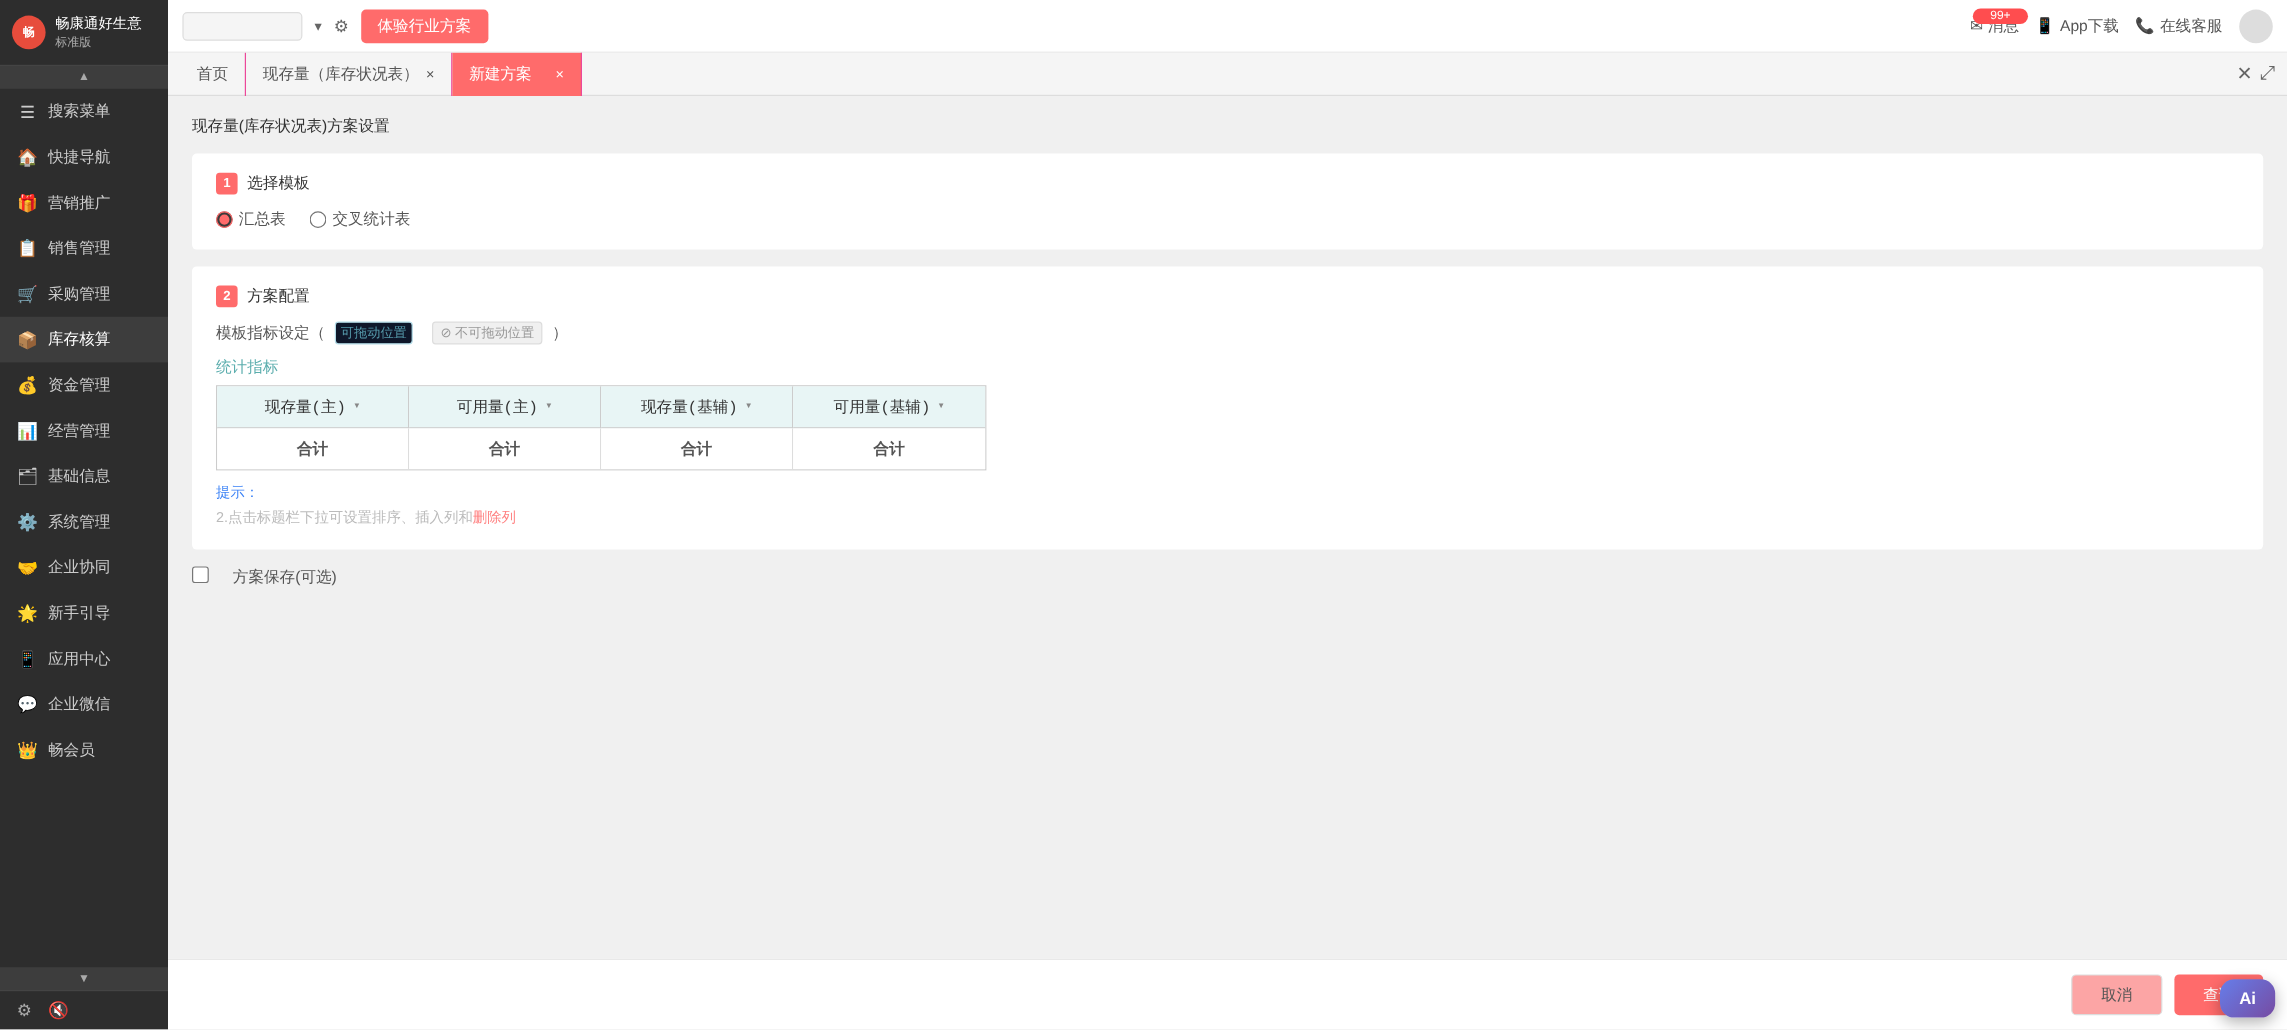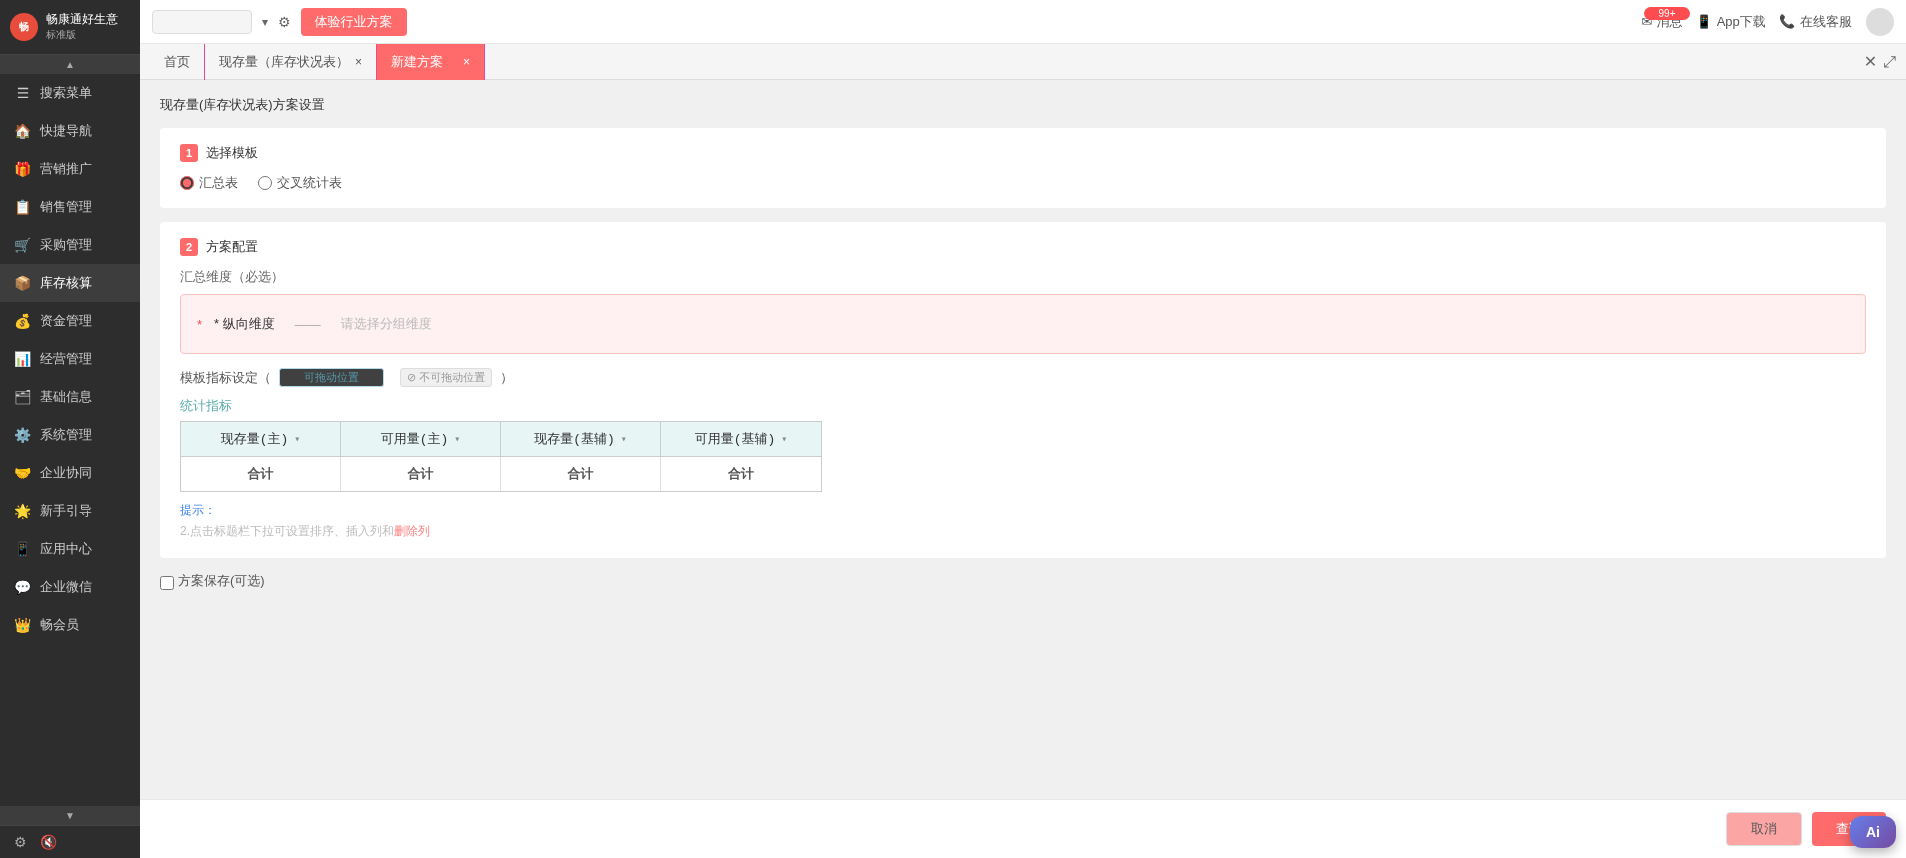--- a/index.html
+++ b/index.html
@@ -157,22 +157,22 @@
       display: flex; align-items: center; gap: 12px;
     }
     .required-star { color: #ff4d4f; font-size: 13px; }
     .field-label { color: #333; font-size: 13px; }
     .field-separator { color: #aaa; margin: 0 8px; }
     .field-placeholder { color: #bbb; font-size: 13px; }
 
     
     .metrics-config-label { font-size: 13px; color: #555; margin-bottom: 8px; display: flex; align-items: center; gap: 8px; }
     .draggable-badge {
-      display: inline-block; background: #404040; border: 1px solid #b3dce8;
-      border-radius: 3px; padding: 1px 24px; font-size: 11px; color: #5599aa;
+      display: inline-block; background: #0f172a; border: 1px solid #b3dce8;
+      border-radius: 3px; padding: 1px 4px; font-size: 11px; color: #5599aa;
     }
     .non-draggable-badge {
       display: inline-flex; align-items: center; gap: 3px;
       background: #f0f0f0; border: 1px solid #ddd;
       border-radius: 3px; padding: 1px 6px; font-size: 11px; color: #999;
     }
 
     .stats-section { margin-top: 10px; }
     .stats-label { color: #5badad; font-size: 13px; margin-bottom: 6px; }
     .metrics-table-wrapper { border: 1px solid #ccc; display: inline-block; }
@@ -194,21 +194,21 @@
     .metrics-td:last-child { border-right: none; }
     .chevron-down { font-size: 10px; color: #888; }
 
     
     .tips-section { margin-top: 10px; }
     .tips-title { font-size: 12px; color: #3b82f6; margin-bottom: 4px; }
     .tips-item { font-size: 12px; color: #bbb; margin-bottom: 2px; }
     .highlight-text { color: #ff8080; }
 
     
-    .save-section { display: flex; align-items: flex-end; gap: 4px; margin-top: 10px; }
+    .save-section { display: flex; align-items: flex-start; gap: 20px; margin-top: 10px; }
     .save-checkbox { width: 14px; height: 14px; cursor: pointer; }
     .save-label { font-size: 13px; color: #555; }
 
     
     .bottom-bar {
       background: #fff; border-top: 1px solid #e8e8e8;
       padding: 12px 20px; display: flex; justify-content: flex-end; gap: 10px;
       flex-shrink: 0;
     }
     .btn-cancel {
@@ -387,29 +387,20 @@
         </label>
       </div>
     </div>
 
     <div class="section-card">
       <div class="step-header">
         <div class="step-num">2</div>
         <span class="step-title">方案配置</span>
       </div>
 
-      <div class="form-section">
-        <div class="form-label">汇总维度（必选）</div>
-        <div class="required-field" style="background:#fff0f2; border:1px solid #ffc0c0;">
-          <span class="required-star">*</span>
-          <span class="field-label">* 纵向维度</span>
-          <span class="field-separator"> —— </span>
-          <span class="field-placeholder">请选择分组维度</span>
-        </div>
-      </div>
 
       <div class="metrics-config-label">
         <span>模板指标设定（</span>
         <span class="draggable-badge">可拖动位置</span>
         <span></span>
         <span class="non-draggable-badge">
           <span>⊘</span>
           不可拖动位置
         </span>
         <span>）</span>

